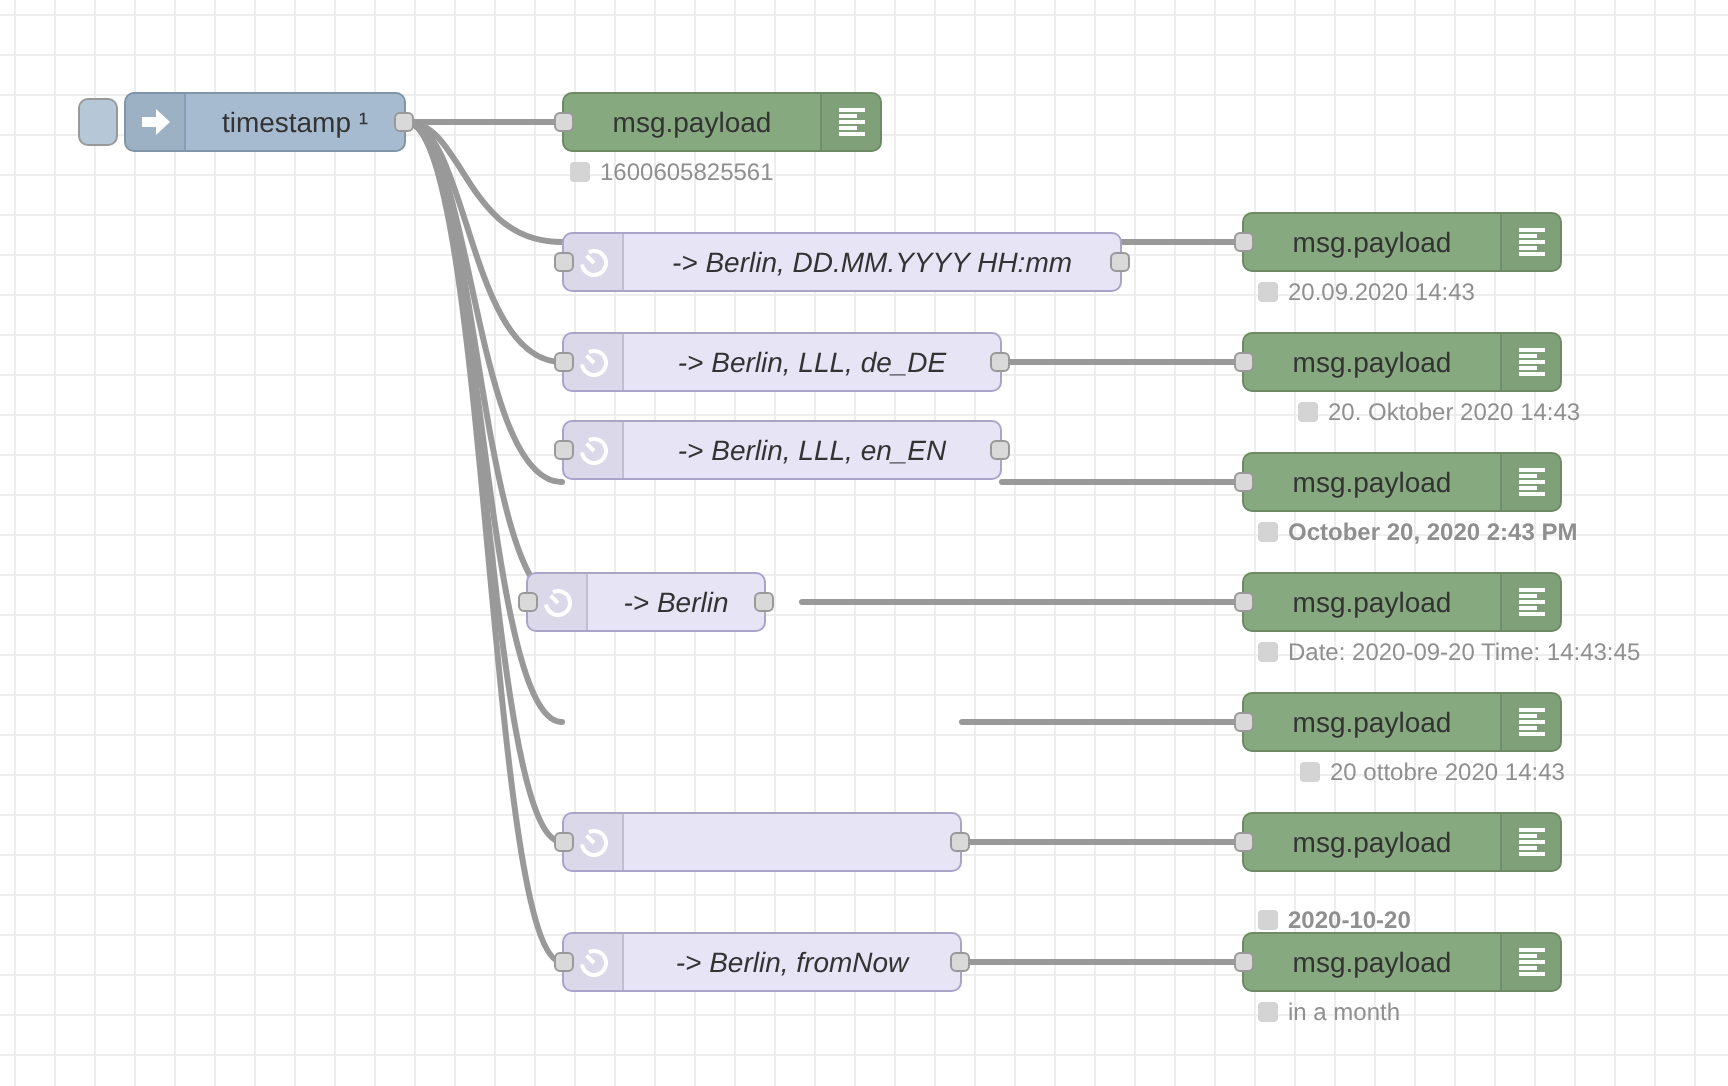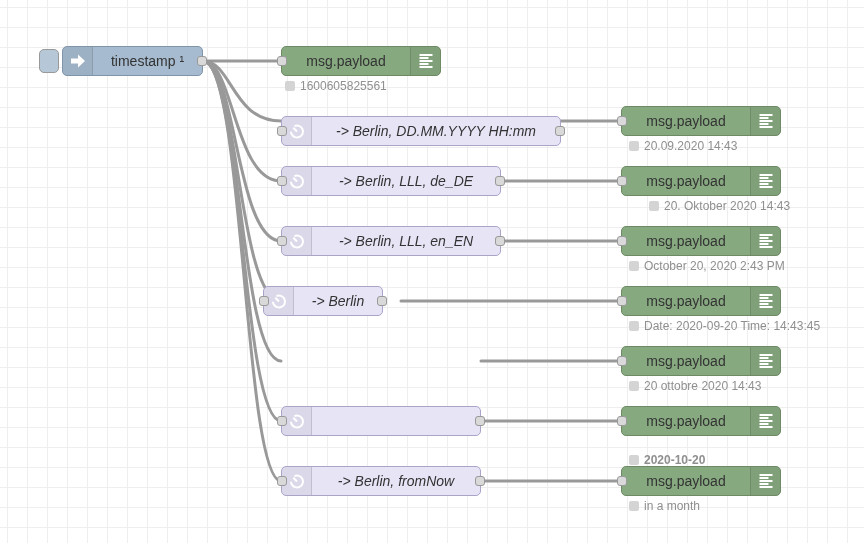--- a/index.html
+++ b/index.html
@@ -126,21 +126,21 @@
     <div class="icon-region icon-left">
       <svg class="icn" width="20" height="20" viewBox="0 0 20 20">
         <circle cx="10" cy="10.5" r="6" fill="none" stroke="#ffffff" stroke-width="2" stroke-dasharray="30 8" transform="rotate(-115 10 10.5)"></circle>
         <path d="M10 10.5 L6.3 6.8" stroke="#ffffff" stroke-width="2"></path>
       </svg>
     </div>
     <div class="label">-&gt; Berlin, LLL, de_DE</div>
     <div class="port port-out"></div>
   </div>
 
-  <div class="node moment" style="left:281px;top:226px;width:220px;">
+  <div class="node moment" style="left:281px;top:210px;width:220px;">
     <div class="port port-in"></div>
     <div class="icon-region icon-left">
       <svg class="icn" width="20" height="20" viewBox="0 0 20 20">
         <circle cx="10" cy="10.5" r="6" fill="none" stroke="#ffffff" stroke-width="2" stroke-dasharray="30 8" transform="rotate(-115 10 10.5)"></circle>
         <path d="M10 10.5 L6.3 6.8" stroke="#ffffff" stroke-width="2"></path>
       </svg>
     </div>
     <div class="label">-&gt; Berlin, LLL, en_EN</div>
     <div class="port port-out"></div>
   </div>
@@ -232,21 +232,21 @@
         <g fill="#ffffff">
             <rect x="3.5" y="3" width="13" height="2"></rect>
             <rect x="3.5" y="6" width="9" height="2"></rect>
             <rect x="3.5" y="9" width="13" height="2"></rect>
             <rect x="3.5" y="12" width="9" height="2"></rect>
             <rect x="3.5" y="15" width="13" height="2"></rect>
           </g>
       </svg>
     </div>
   </div>
-  <div class="status" style="left:629px;top:259px;">
+  <div class="status" style="left:629px;top:259px;font-weight:bold;">
     <span class="status-icon"></span>
     <span>October 20, 2020 2:43 PM</span>
   </div>
 
   <div class="node debug" style="left:621px;top:286px;width:160px;">
     <div class="toggle-tab"></div>
     <div class="port port-in"></div>
     <div class="label">msg.payload</div>
     <div class="icon-region icon-right">
       <svg class="icn" width="20" height="20" viewBox="0 0 20 20">
@@ -274,21 +274,21 @@
         <g fill="#ffffff">
             <rect x="3.5" y="3" width="13" height="2"></rect>
             <rect x="3.5" y="6" width="9" height="2"></rect>
             <rect x="3.5" y="9" width="13" height="2"></rect>
             <rect x="3.5" y="12" width="9" height="2"></rect>
             <rect x="3.5" y="15" width="13" height="2"></rect>
           </g>
       </svg>
     </div>
   </div>
-  <div class="status" style="left:629px;top:379px;">
+  <div class="status" style="left:629px;top:379px;padding-left:21px;">
     <span class="status-icon"></span>
     <span>20 ottobre 2020 14:43</span>
   </div>
 
   <div class="node debug" style="left:621px;top:406px;width:160px;">
     <div class="toggle-tab"></div>
     <div class="port port-in"></div>
     <div class="label">msg.payload</div>
     <div class="icon-region icon-right">
       <svg class="icn" width="20" height="20" viewBox="0 0 20 20">

